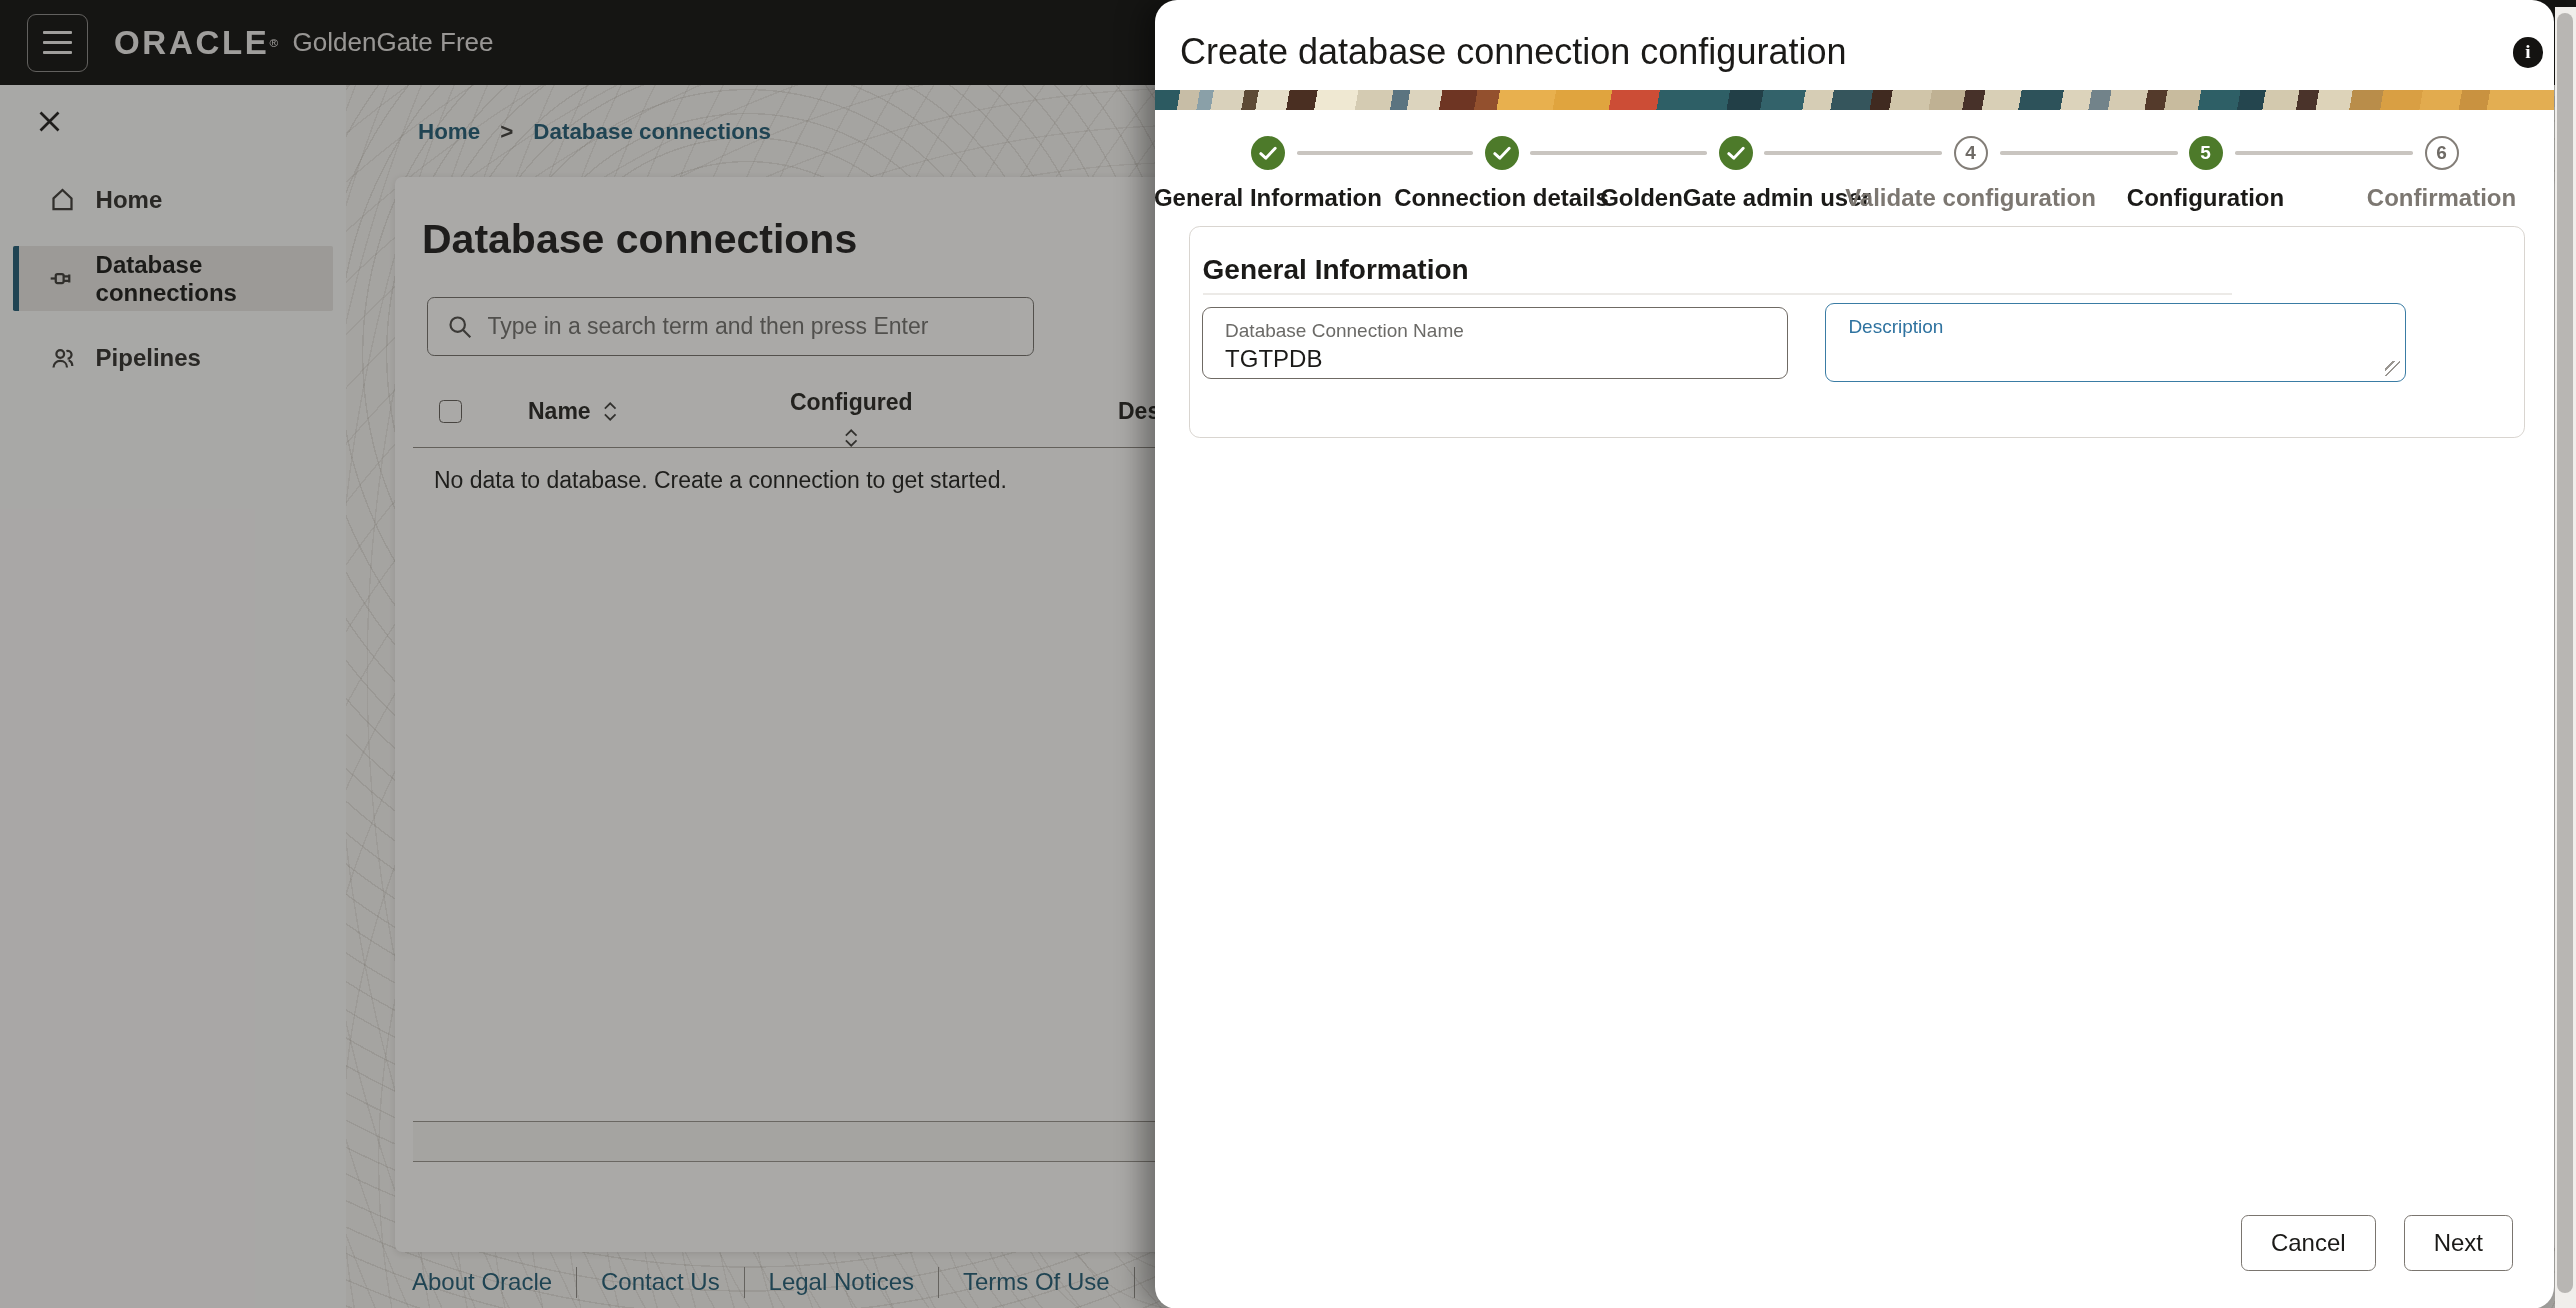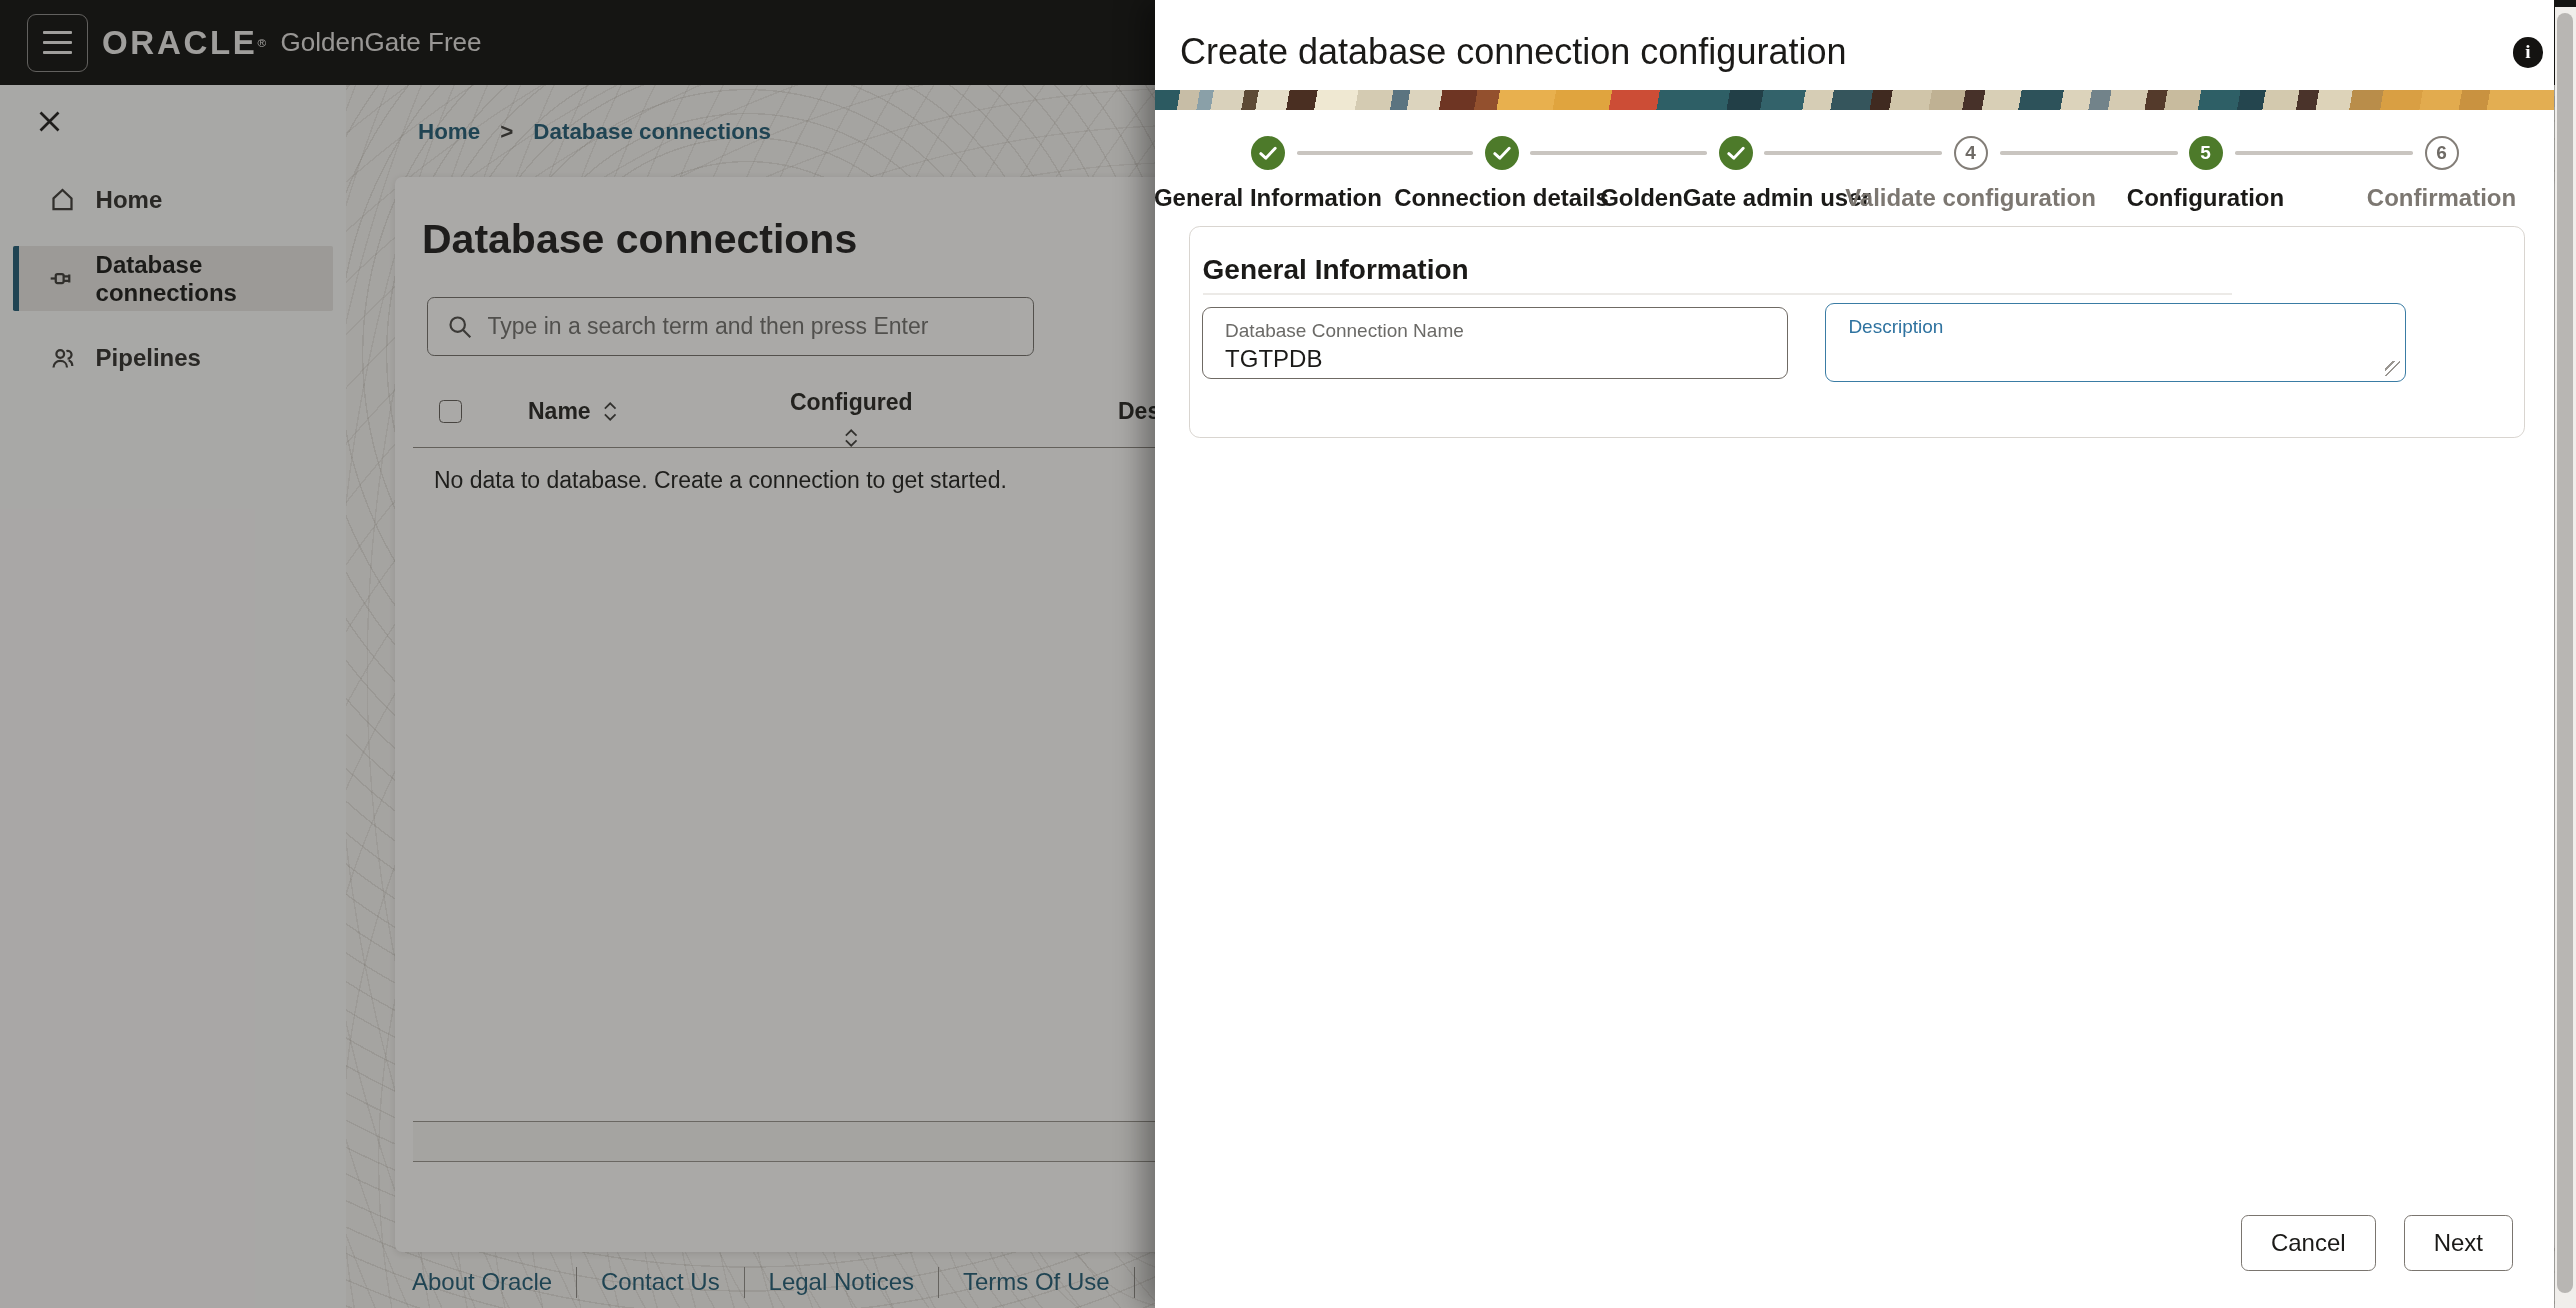--- a/index.html
+++ b/index.html
@@ -6,21 +6,21 @@
   html,body { width:2576px; height:1309px; overflow:hidden; }
   body { font-family:"Liberation Sans", sans-serif; background:#fff; position:relative; }
 
   .page { position:absolute; inset:0; width:2576px; height:1309px; overflow:hidden; }
 
   
   .topbar { position:absolute; left:0; top:0; width:2576px; height:85px; background:#0e0d0c; z-index:1; }
   .menu-btn { position:absolute; left:27px; top:13.5px; width:61px; height:58px; border:1.8px solid #8a8886; border-radius:9px; display:flex; flex-direction:column; justify-content:center; align-items:center; gap:6.3px; cursor:pointer; background:transparent; }
   .menu-btn .bar { width:29px; height:3.6px; background:#eceae8; border-radius:0.9px; }
   .brand { position:absolute; left:102px; top:0; height:85px; display:flex; align-items:center; }
-  .oracle-word { font-size:33px; font-weight:700; letter-spacing:2.7px; color:#eceae8; }
+  .oracle-word { font-size:33px; font-weight:700; letter-spacing:2.7px; color:#eceae8;margin-left:12px; }
   .oracle-reg { font-size:11.7px; color:#eceae8; vertical-align:top; line-height:27px; }
   .product-name { font-size:26px; font-weight:400; color:#e0dedc; margin-left:14.4px; }
 
   
   .sidebar { position:absolute; left:0; top:85px; width:346px; bottom:0; background:#fbfaf9; z-index:1; }
   .close-btn { position:absolute; left:36px; top:23px; width:27px; height:27px; cursor:pointer; color:#1c1b19; }
   .nav { position:absolute; top:82px; left:0; right:0; }
   .nav-item { height:65px; margin:0 13.5px 14.4px 12.6px; display:flex; align-items:center; gap:20px; border-left:6.3px solid transparent; padding-left:30px; font-size:24px; font-weight:700; color:#2e2c29; cursor:pointer; border-radius:1.8px; }
   .nav-item.selected { background:#e7e4e0; border-left-color:#1f5a73; color:#181715; }
   .nav-icon { width:27px; height:27px; flex:0 0 27px; color:#3a3834; }
@@ -51,21 +51,21 @@
   .empty-msg { position:absolute; left:39px; top:290px; font-size:23px; color:#1e1d1b; }
   .hscrollbar { position:absolute; left:18px; right:18px; top:944px; height:41px; border-top:0.9px solid #96918b; border-bottom:0.9px solid #96918b; background:#f6f4f1; }
   .page-footer { position:absolute; left:66px; bottom:7.2px; height:39px; display:flex; align-items:center; font-size:24px; }
   .footer-link { color:#1f5a73; cursor:pointer; white-space:nowrap; }
   .footer-sep { width:0.9px; height:30.5px; background:#8f8b86; margin:0 24px; }
 
   
   .overlay { position:absolute; inset:0; background:rgba(35,33,31,0.38); z-index:5; }
 
   
-  .drawer { position:absolute; left:1155px; top:0; width:1399px; bottom:0; background:#ffffff; z-index:10; box-shadow:-12.6px 0 27px rgba(0,0,0,0.35); }
+  .drawer { position:absolute; left:1155px; top:0; width:1399px; bottom:0; background:#ffffff; z-index:10; box-shadow:-12.6px 0 27px rgba(0,0,0,0.35);border-radius:22px; }
   .drawer-title { position:absolute; left:25px; top:30.5px; font-size:36px; font-weight:400; color:#1b1a18; }
   .info-btn { position:absolute; right:10.8px; top:37px; width:30.5px; height:30.5px; border-radius:50%; background:#141311; color:#fff; font-size:19px; font-weight:700; display:flex; align-items:center; justify-content:center; cursor:pointer; font-family:"Liberation Serif",serif; }
   .strip { position:absolute; left:0; right:0; top:90px; height:20px;
     background:linear-gradient(100deg,
       #2c5a61 0%,#2c5a61 1.8%,#c7bda6 1.8%,#c7bda6 3.2%,#8aa0a8 3.2%,#8aa0a8 4.2%,
       #d9d1bb 4.2%,#d9d1bb 6.4%,#5d4a35 6.4%,#5d4a35 7.4%,#e6dfc9 7.4%,#e6dfc9 9.6%,
       #4a2f22 9.6%,#4a2f22 11.6%,#efe8d2 11.6%,#efe8d2 14.5%,#d4cbb2 14.5%,#d4cbb2 17%,
       #5b7480 17%,#5b7480 18.2%,#dcd4be 18.2%,#dcd4be 20.5%,#6e3523 20.5%,#6e3523 23%,
       #93502e 23%,#93502e 24.6%,#e8b04e 24.6%,#e8b04e 28.6%,#e0a43e 28.6%,#e0a43e 32.6%,
       #cc4d36 32.6%,#cc4d36 36%,#2e5f66 36%,#2e5f66 41%,#223f47 41%,#223f47 43.4%,

